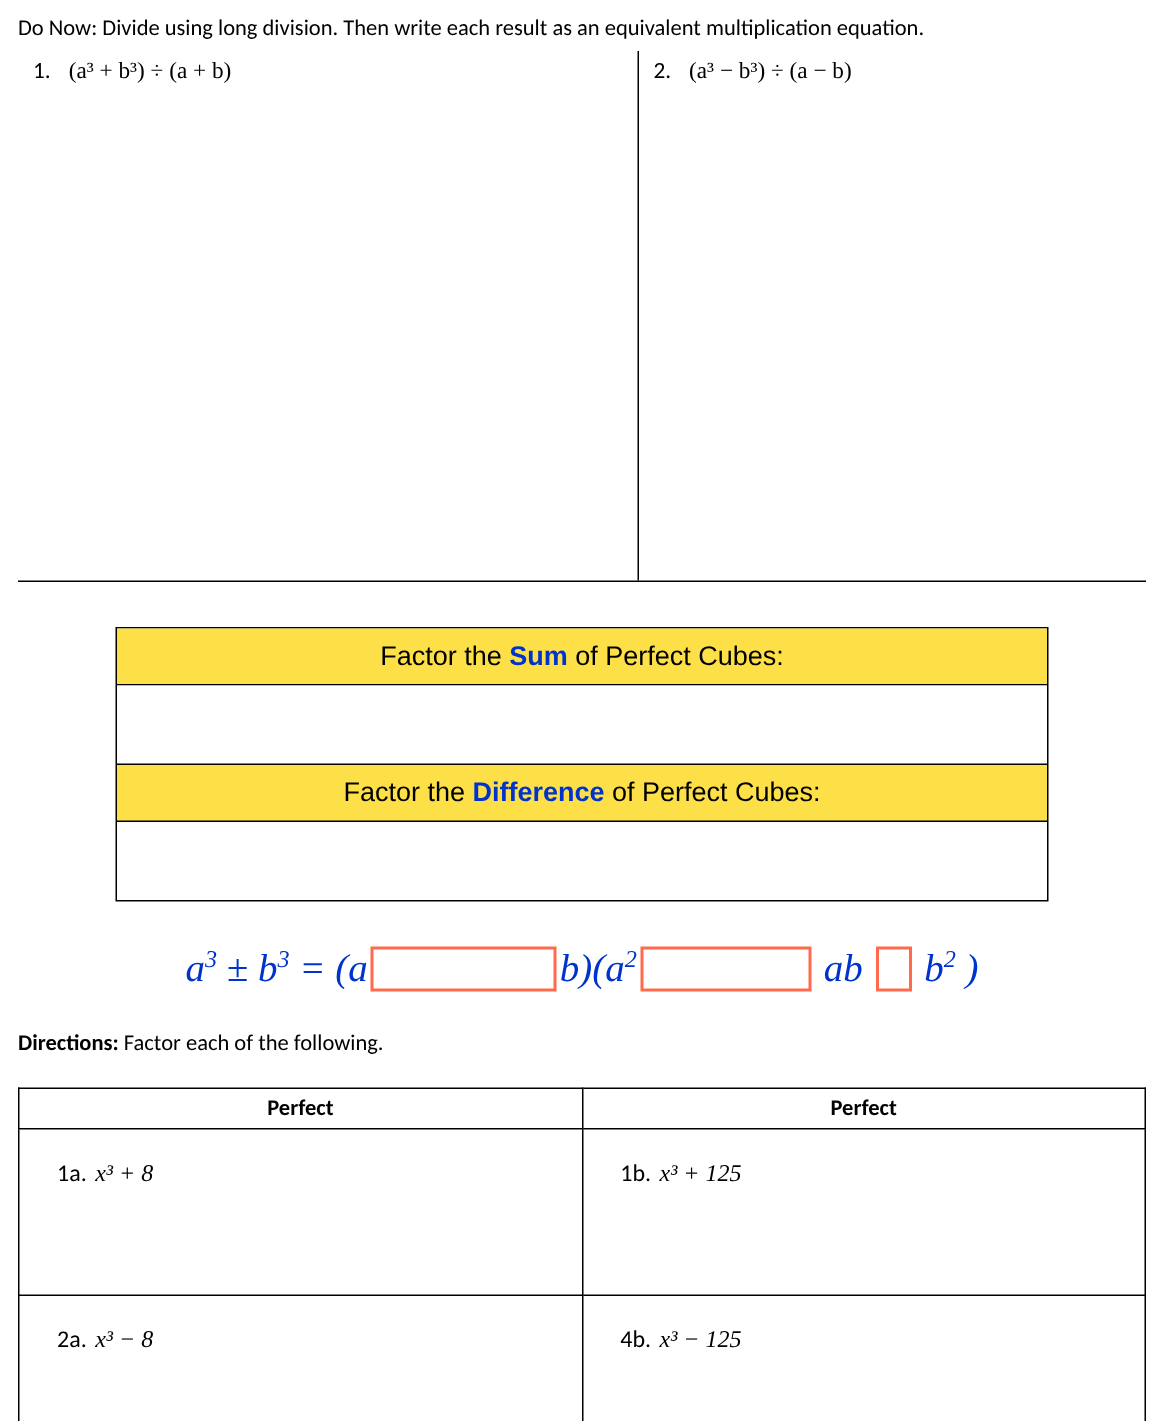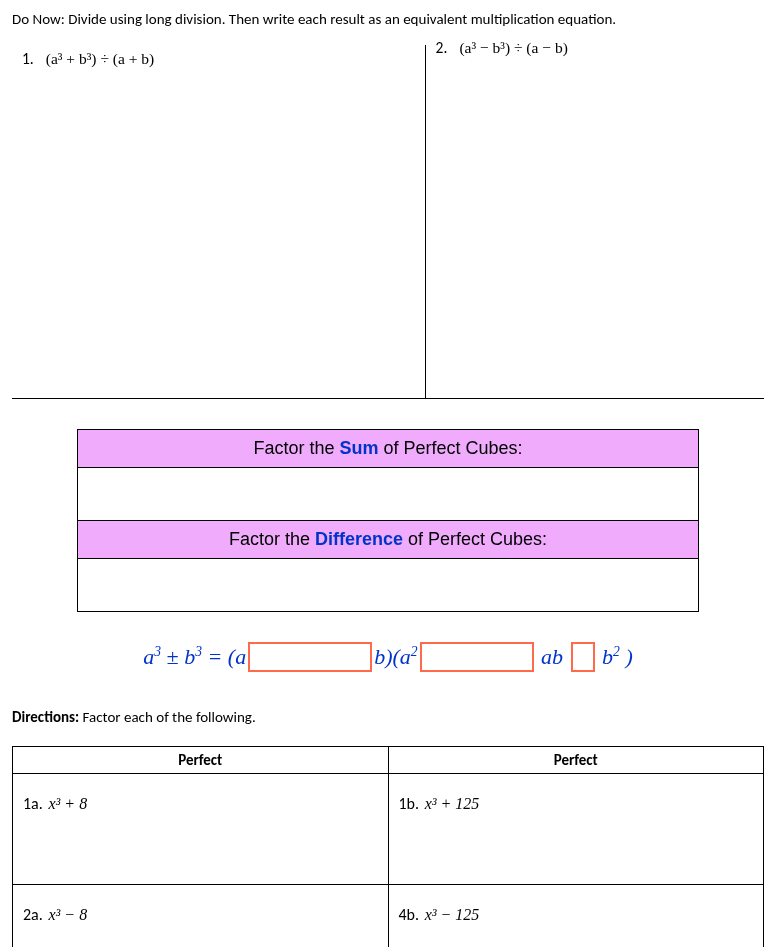--- a/index.html
+++ b/index.html
@@ -22,21 +22,20 @@
     border-bottom: 1px solid #000;
     margin-bottom: 30px;
   }
   .two-col > div {
     box-sizing: border-box;
     padding: 4px 10px 330px 10px;
   }
   .col-left {
     width: 55%;
     border-right: 1px solid #000;
-    margin-top: 11px;
   }
   .col-right {
     width: 45%;
   }
   .prob {
     font-family: 'Cambria Math', 'Times New Roman', serif;
     font-size: 15.5px;
   }
   .prob .num { font-family: Calibri, Arial, sans-serif; margin-right: 12px; }
   sup { font-size: 0.7em; line-height:0; }
@@ -48,32 +47,32 @@
     border: 1.5px solid #000;
   }
   .box-row {
     border-bottom: 1.5px solid #000;
     text-align: center;
     font-family: Arial, sans-serif;
     font-size: 18px;
     padding: 8px 4px;
   }
   .box-row:last-child { border-bottom: none; }
-  .green { background: #f0abfc; }
+  .green { background: #fde047; }
   .white { background: #fff; height: 36px; }
   .blue-bold { color: #0033cc; font-weight: 700; }
 
   
   .formula {
     text-align: left;
     font-family: 'Times New Roman', serif;
     font-style: italic;
-    font-size: 22px;
+    font-size: 26px;
     color: #0033cc;
-    margin: 0 0 36px 0;
+    margin: 0 0 26px 0;
     display:flex;
     justify-content:center;
     align-items:center;
     flex-wrap:nowrap;
     filter: blur(0.4px);
   }
   .formula .blank {
     display: inline-block;
     border: 2px solid #ff6a4d;
     vertical-align: middle;
@@ -106,21 +105,21 @@
   .ptable th {
     font-weight: 700;
     font-size: 15px;
     text-align: center;
     padding: 4px;
   }
   .ptable td {
     font-family: 'Cambria Math','Times New Roman', serif;
     font-size: 16px;
     font-style: italic;
-    padding: 20px 10px 40px 10px;
+    padding: 20px 10px 40px 25px;
     height: 50px;
   }
   .ptable td .lbl {
     font-style: normal;
     font-family: Calibri, Arial, sans-serif;
     margin-right: 2px;
   }
 </style>
 </head>
 <body>

